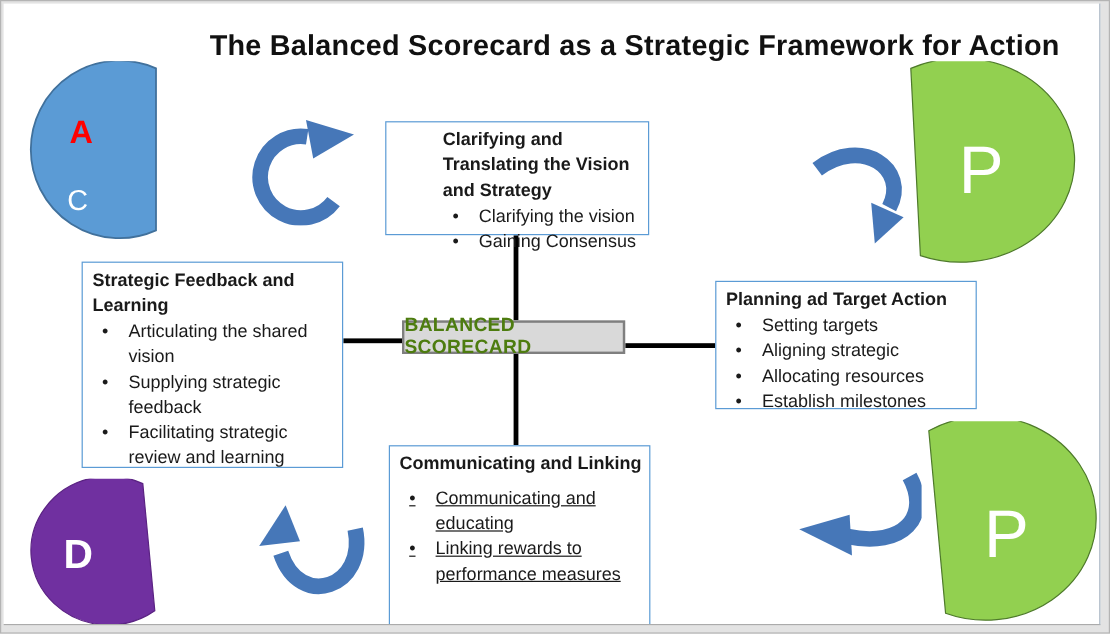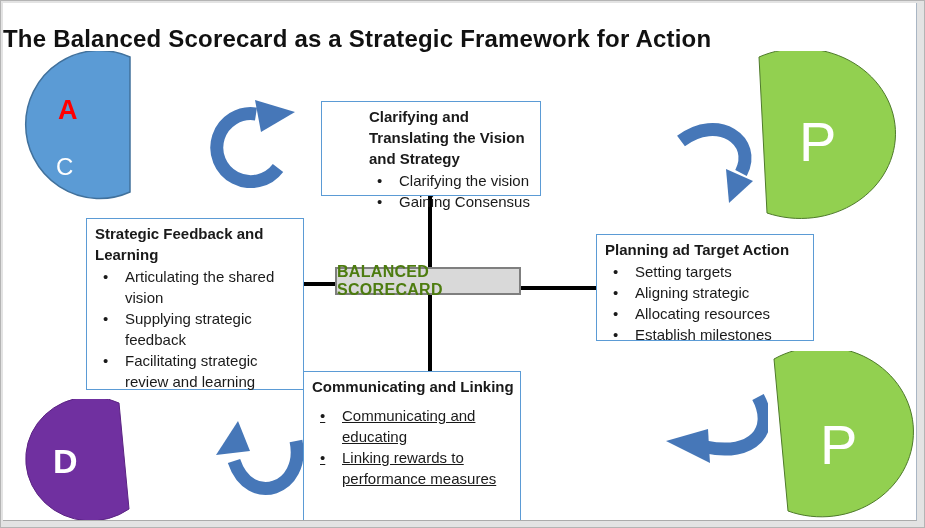--- a/index.html
+++ b/index.html
@@ -9,21 +9,21 @@
     background:#e3e3e3; border:1px solid #b4b4b4; box-sizing:border-box;
     overflow:hidden;
   }
   .slide{
     position:absolute; left:2px; top:2px; width:913px; height:517px;
     background:#ffffff; overflow:hidden;
     border-right:1px solid #a9b6c4; border-bottom:1px solid #ababab;
   }
   .title{
     position:absolute; left:0; top:22px; width:880px; margin:0;
-    text-align:left; font-size:24px; font-weight:700; color:#111;
+    text-align:right; font-size:24px; font-weight:700; color:#111;
     letter-spacing:0.2px;
   }
   .shape-svg, .arrow-svg{position:absolute;}
   .tbox{
     position:absolute; box-sizing:border-box;
     border:1px solid #5B9BD5; background:#ffffff;
     padding:4px 6px 4px 8px; color:#1a1a1a;
     font-size:15px; line-height:21px;
   }
   .tbox .heading{font-weight:700; line-height:21px;}
@@ -36,23 +36,23 @@
     background:#D9D9D9; border:2px solid #7f7f7f; box-sizing:border-box;
     display:flex; align-items:center; justify-content:center;
     font-size:16px; font-weight:700; color:#4d7c0f; letter-spacing:0.3px;
   }
   .connector{position:absolute; background:#000;}
   .conn-v1{left:425px; top:193px; width:4px; height:71px;}
   .conn-v2{left:425px; top:292px; width:4px; height:76px;}
   .conn-h1{left:283px; top:279px; width:49px; height:4px;}
   .conn-h2{left:518px; top:283px; width:75px; height:4px;}
   .box-top{left:318px; top:98px; width:220px; height:95px;padding-left:47px;}
-  .box-left{left:83px; top:215px; width:218px; height:172px;}
+  .box-left{left:65px; top:215px; width:218px; height:172px;}
   .box-right{left:593px; top:231px; width:218px; height:107px;}
-  .box-bottom{left:300px; top:368px; width:218px; height:150px;}
+  .box-bottom{left:321px; top:368px; width:218px; height:150px;}
   svg text{font-family:"Liberation Sans", sans-serif;}
 </style>
 </head>
 <body>
 
 <div class="canvas">
   <div class="slide">
 
     <h1 class="title">The Balanced Scorecard as a Strategic Framework for Action</h1>
 

